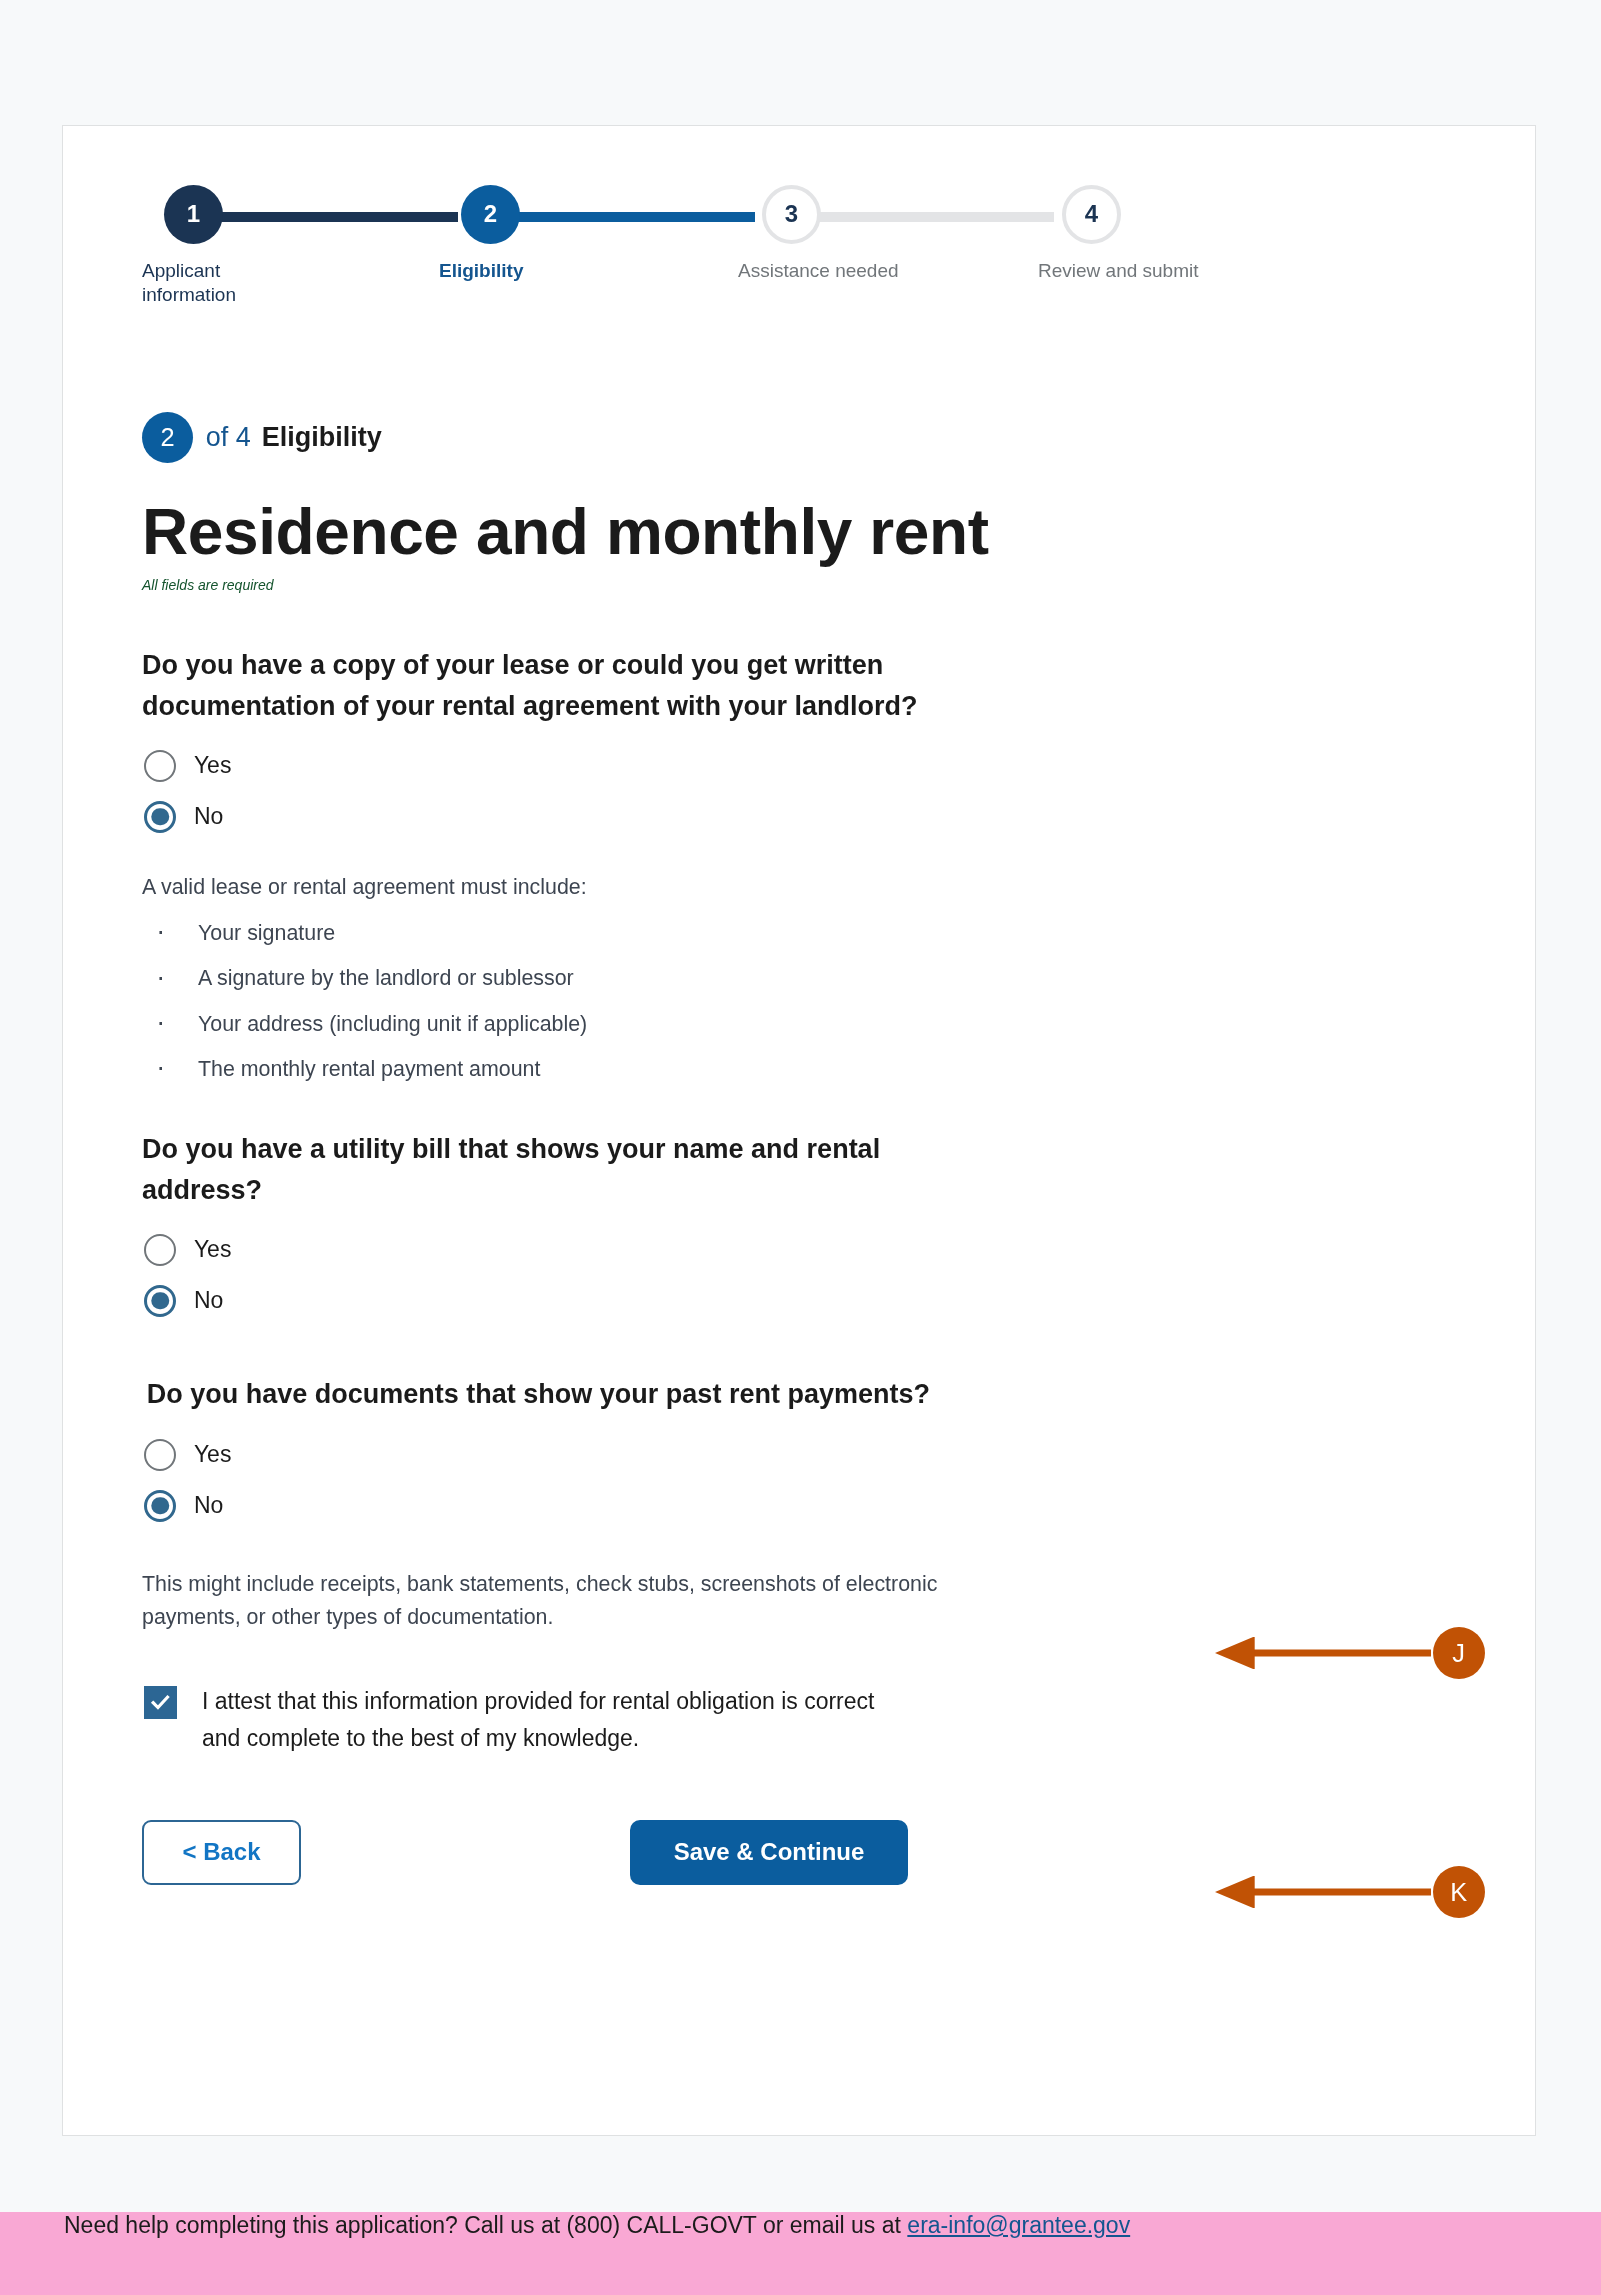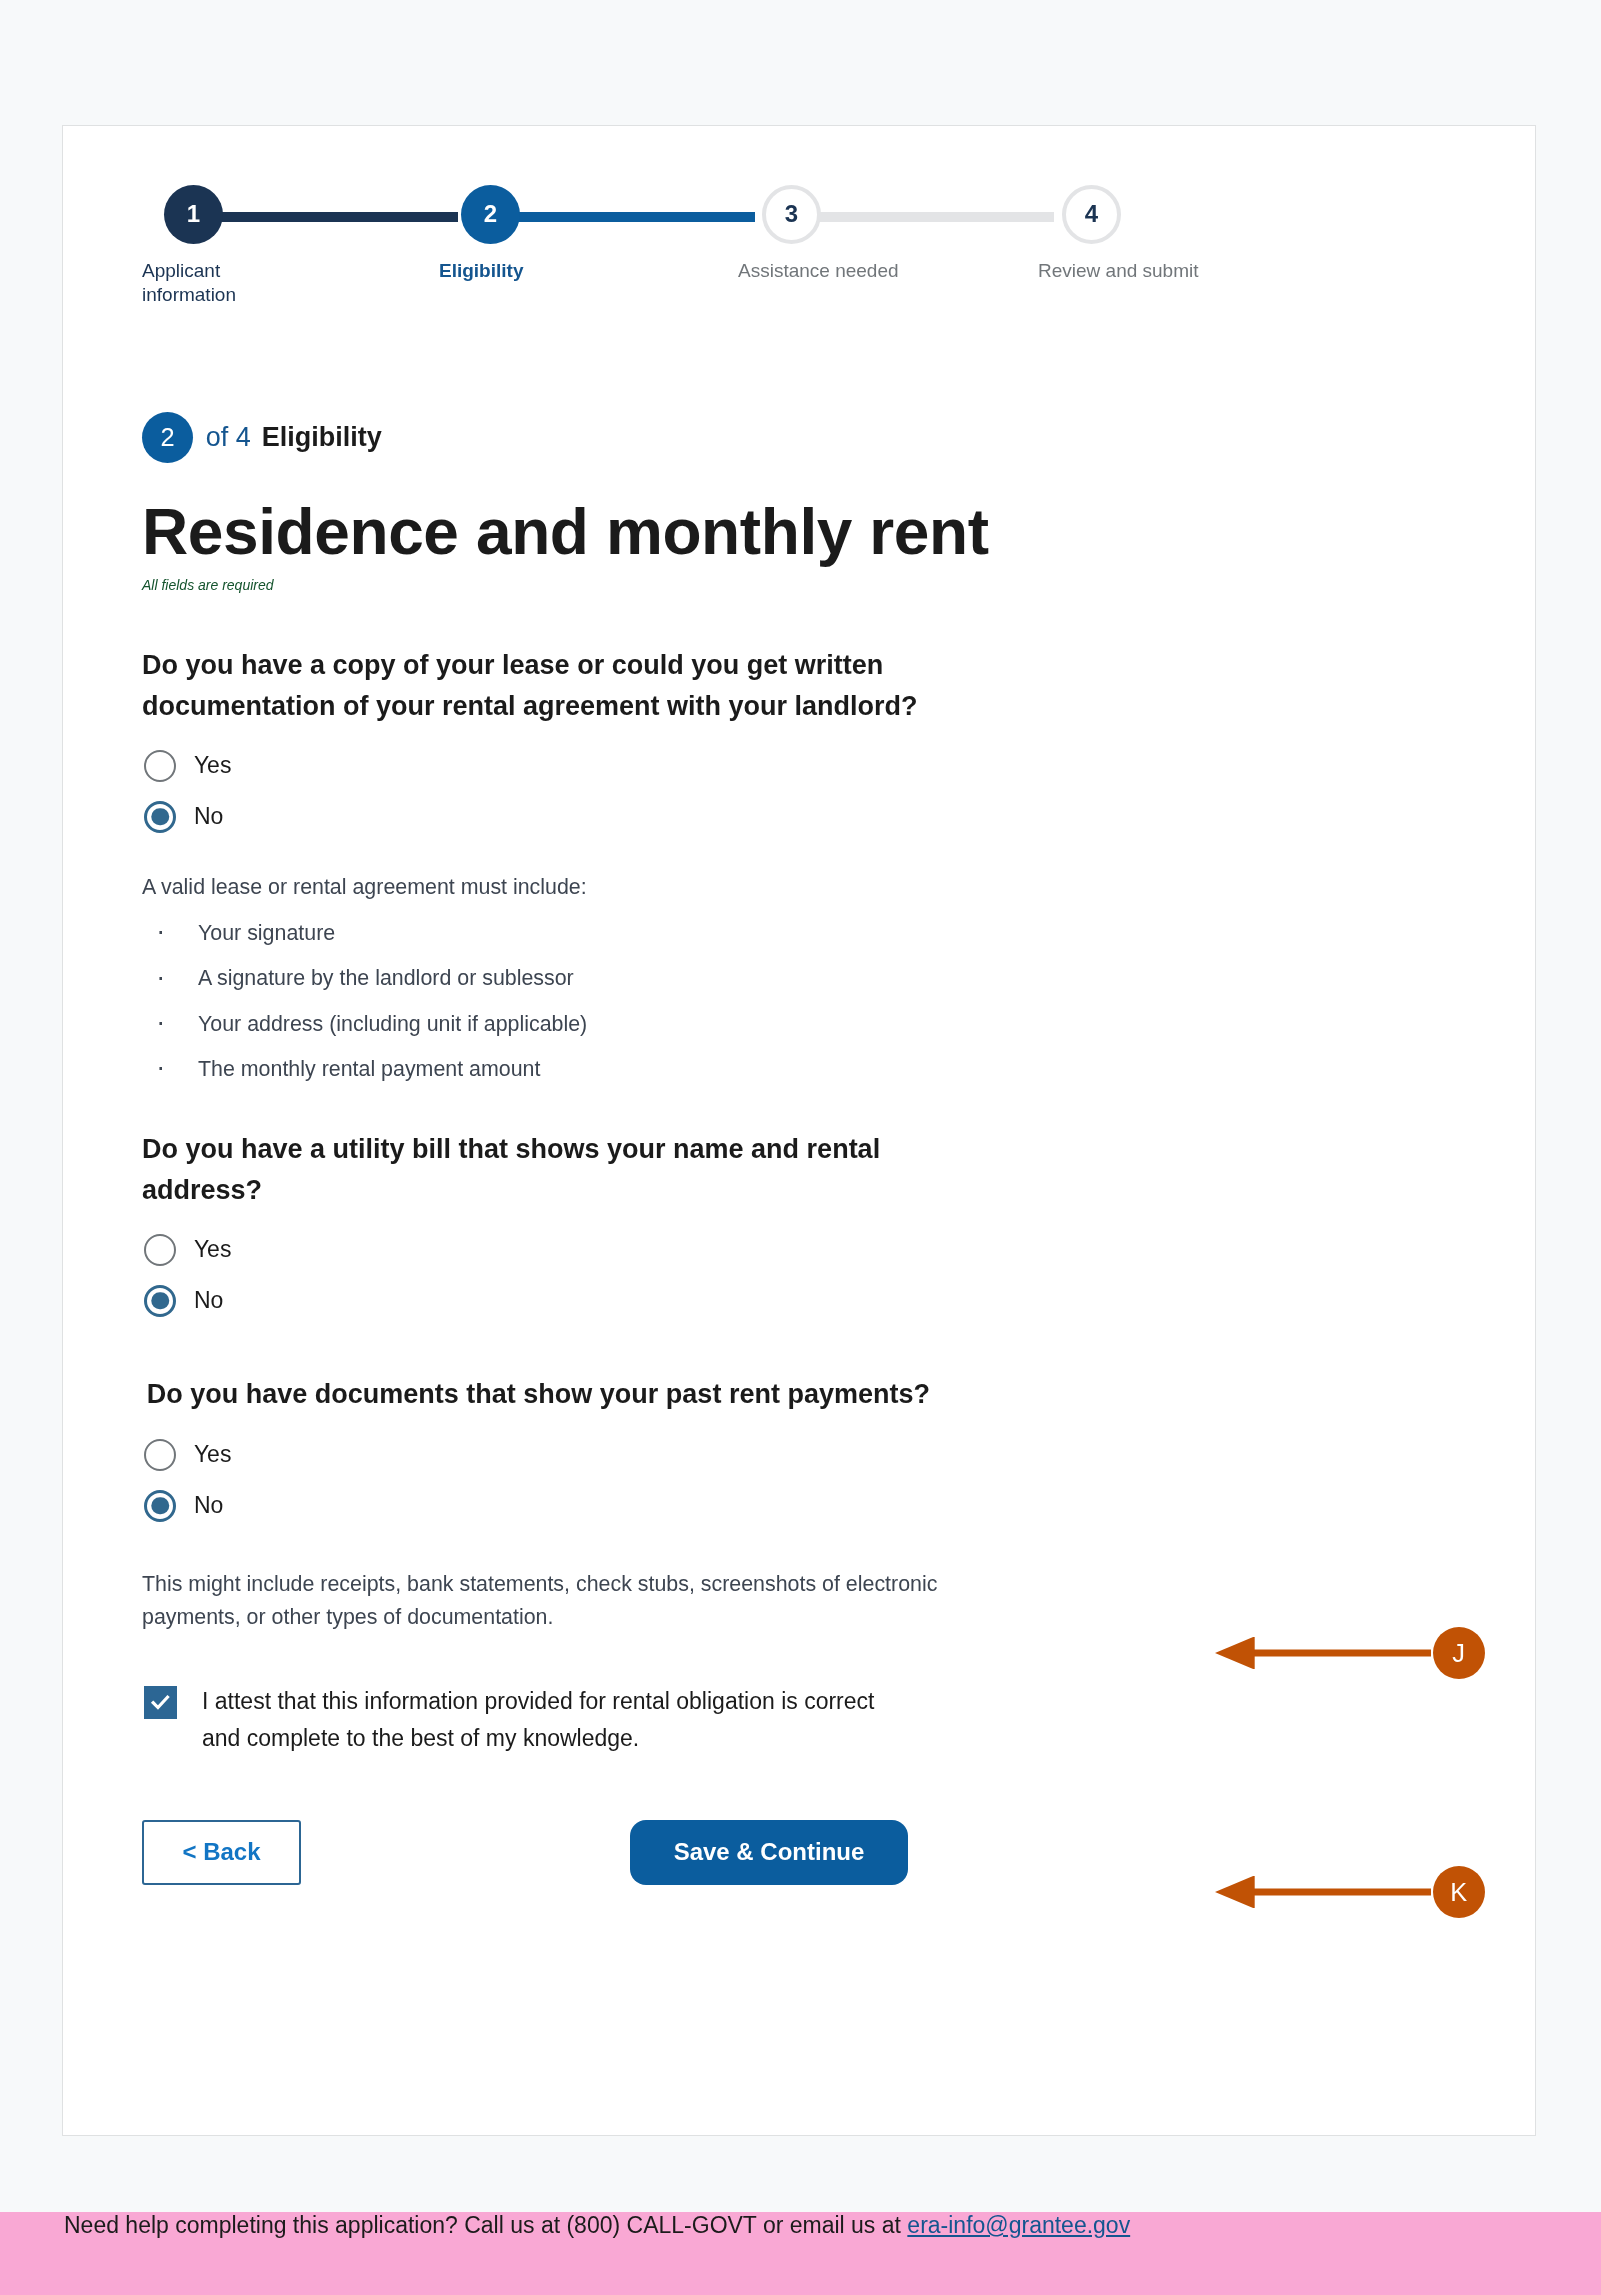--- a/index.html
+++ b/index.html
@@ -243,34 +243,34 @@
   
   .actions {
     display: flex;
     align-items: center;
     margin-top: 62px;
   }
   .btn-back {
     width: 159px;
     height: 65px;
     border: 2.4px solid #2c6694;
-    border-radius: 3px;
+    border-radius: 9px;
     background: #ffffff;
     color: #1275c4;
     font-size: 24px;
     font-weight: bold;
     font-family: "Liberation Sans", sans-serif;
     cursor: pointer;
   }
   .btn-continue {
     width: 278px;
     height: 65px;
     margin-left: 329px;
     border: none;
-    border-radius: 16px;
+    border-radius: 10px;
     background: #0b5d9e;
     color: #ffffff;
     font-size: 24px;
     font-weight: bold;
     font-family: "Liberation Sans", sans-serif;
     cursor: pointer;
   }
 
   
   .annotation {

